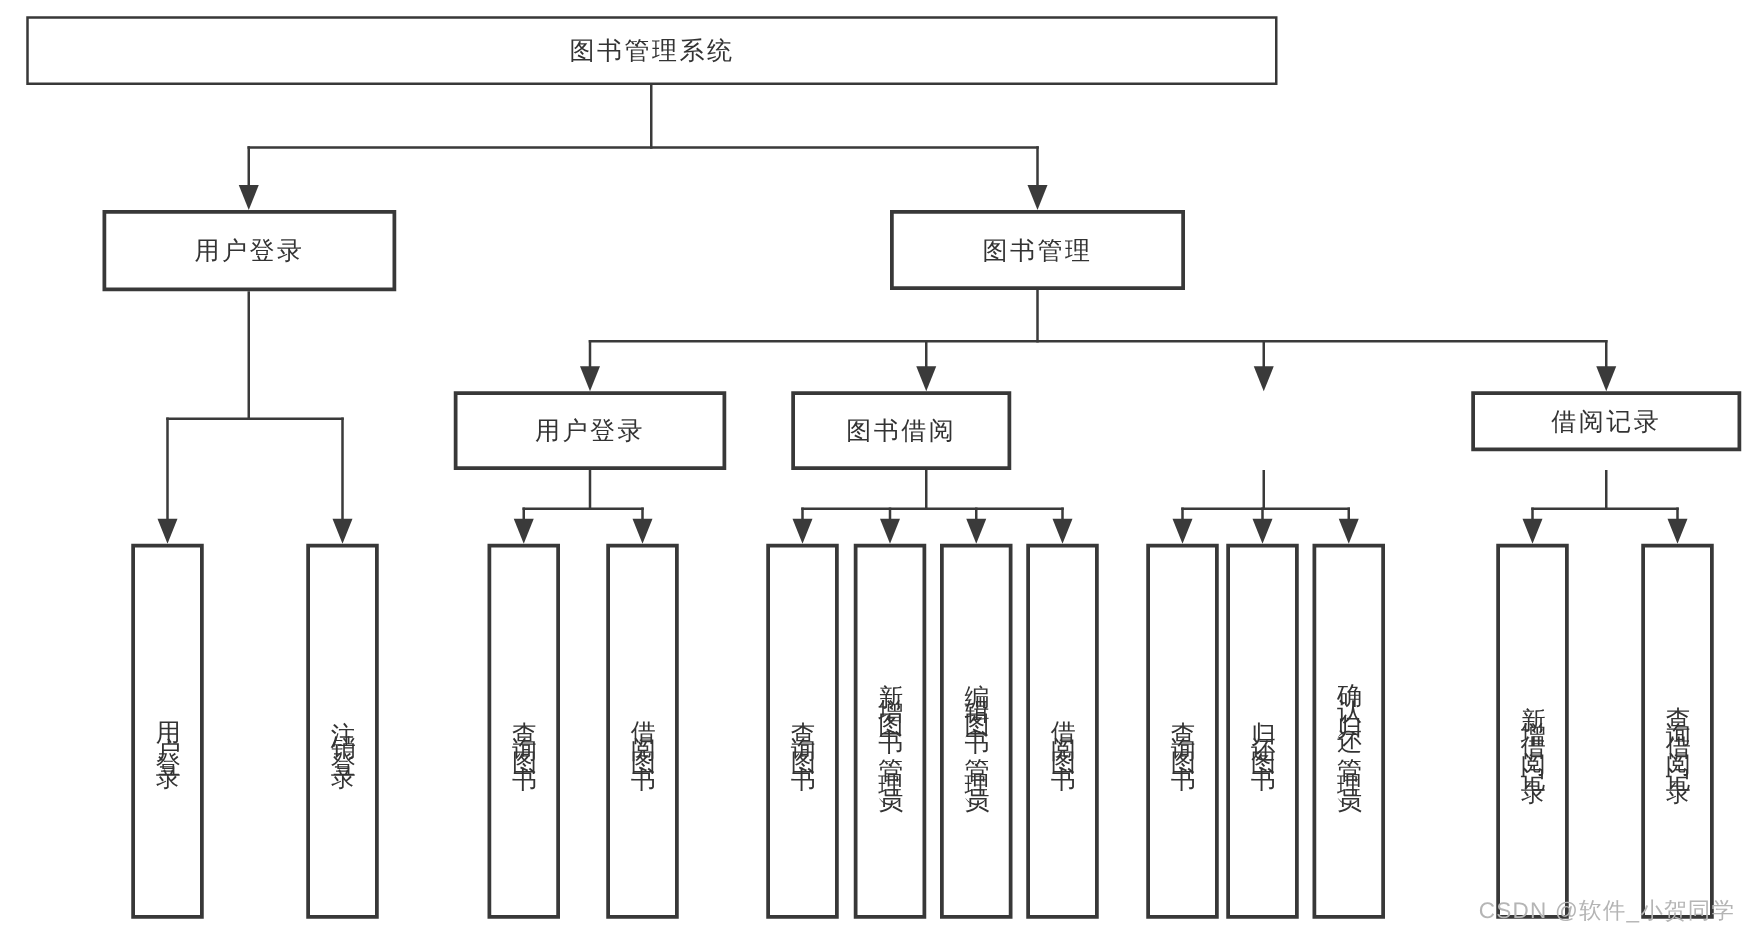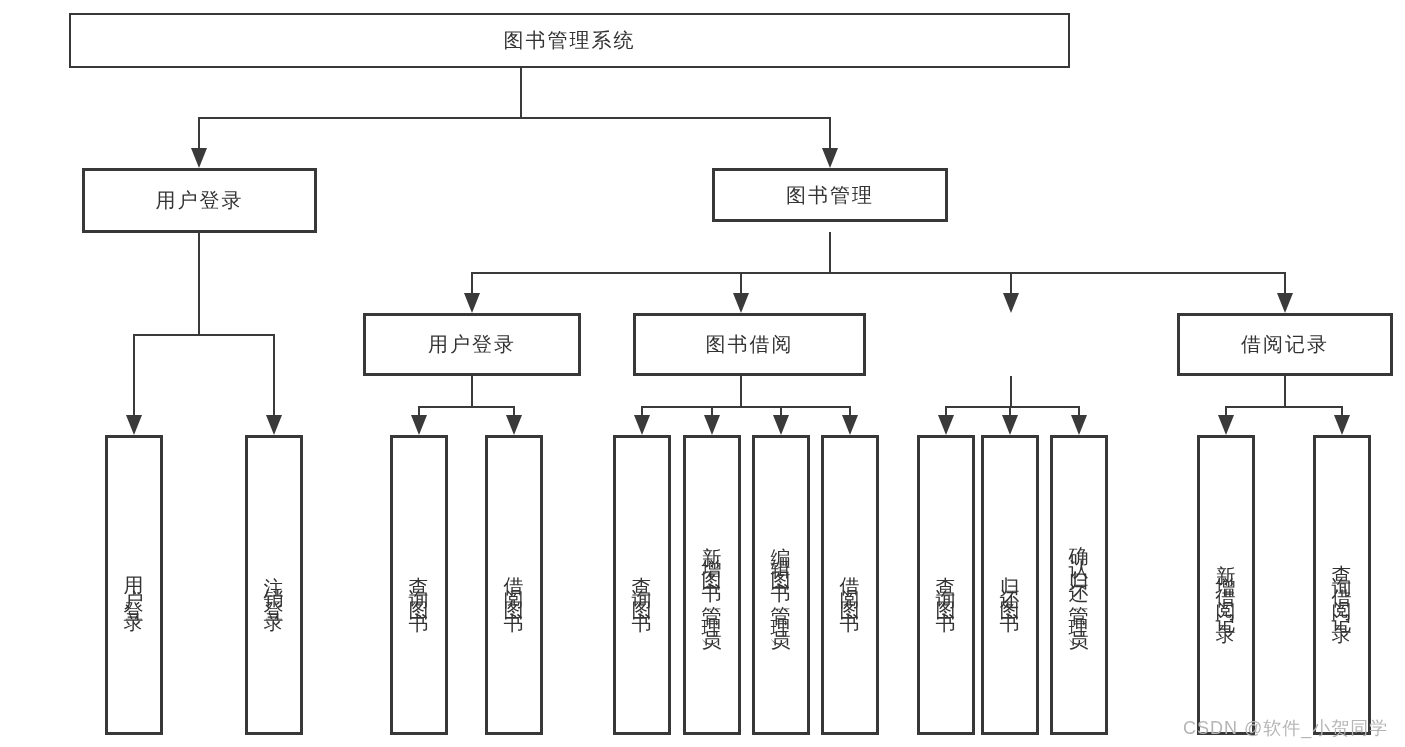--- a/index.html
+++ b/index.html
@@ -30,53 +30,53 @@
   .watermark{
     position:absolute;left:1183px;top:716px;z-index:5;white-space:nowrap;
     font-size:18px;letter-spacing:1px;color:#b5b5b5;
   }
 </style>
 </head>
 <body>
 
 <div id="stage">
 
-  <div class="node root" style="left:21px;top:13px;width:1001px;height:55px;margin-left:48px;">图书管理系统</div>
+  <div class="node root" style="left:21px;top:13px;width:1001px;height:55px;">图书管理系统</div>
 
   <div class="vl" style="left:520px;top:68px;height:51px;"></div>
   <div class="hl" style="left:198px;top:117px;width:633px;"></div>
   <div class="vl" style="left:198px;top:117px;height:34px;"></div>
   <div class="arrow" style="left:191px;top:148px;"></div>
   <div class="vl" style="left:829px;top:117px;height:34px;"></div>
   <div class="arrow" style="left:822px;top:148px;"></div>
 
   <div class="node" style="left:82px;top:168px;width:235px;height:65px;">用户登录</div>
-  <div class="node" style="left:712px;top:168px;width:236px;height:54px;text-align:right;">图书管理</div>
+  <div class="node" style="left:712px;top:168px;width:236px;height:64px;text-align:right;">图书管理</div>
 
   <div class="vl" style="left:198px;top:233px;height:103px;"></div>
   <div class="hl" style="left:133px;top:334px;width:142px;"></div>
   <div class="vl" style="left:133px;top:334px;height:83px;"></div>
   <div class="arrow" style="left:126px;top:415px;"></div>
   <div class="vl" style="left:273px;top:334px;height:83px;"></div>
   <div class="arrow" style="left:266px;top:415px;"></div>
 
   <div class="vl" style="left:829px;top:232px;height:42px;"></div>
   <div class="hl" style="left:471px;top:272px;width:815px;"></div>
   <div class="vl" style="left:471px;top:272px;height:24px;"></div>
   <div class="arrow" style="left:464px;top:293px;"></div>
   <div class="vl" style="left:740px;top:272px;height:24px;"></div>
   <div class="arrow" style="left:733px;top:293px;"></div>
   <div class="vl" style="left:1010px;top:272px;height:24px;"></div>
   <div class="arrow" style="left:1003px;top:293px;"></div>
   <div class="vl" style="left:1284px;top:272px;height:24px;"></div>
   <div class="arrow" style="left:1277px;top:293px;"></div>
 
   <div class="node" style="left:363px;top:313px;width:218px;height:63px;">用户登录</div>
-  <div class="node" style="left:633px;top:313px;width:233px;height:63px;">图书借阅</div>
-  <div class="node" style="left:1177px;top:313px;width:216px;height:63px;">借阅记录</div>
+  <div class="node" style="left:633px;top:313px;width:176px;height:63px;">图书借阅</div>
+  <div class="node" style="left:1177px;top:313px;width:216px;height:48px;">借阅记录</div>
 
   <div class="vl" style="left:471px;top:376px;height:32px;"></div>
   <div class="hl" style="left:418px;top:406px;width:97px;"></div>
   <div class="vl" style="left:418px;top:406px;height:12px;"></div>
   <div class="arrow" style="left:411px;top:415px;"></div>
   <div class="vl" style="left:513px;top:406px;height:12px;"></div>
   <div class="arrow" style="left:506px;top:415px;"></div>
 
   <div class="vl" style="left:740px;top:376px;height:32px;"></div>
   <div class="hl" style="left:641px;top:406px;width:210px;"></div>

